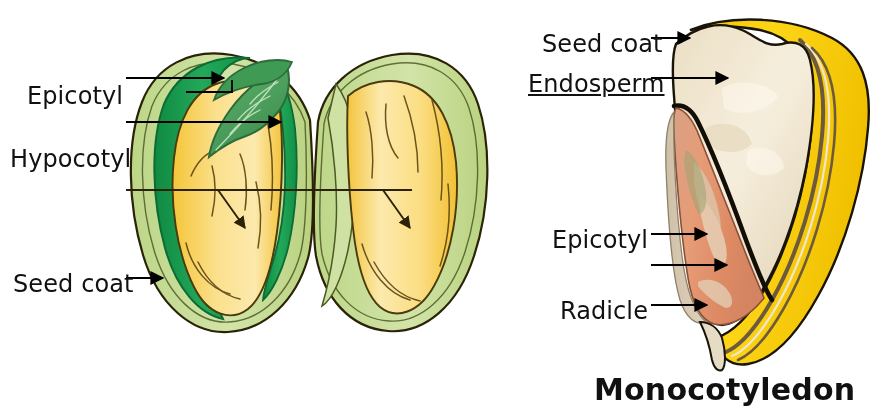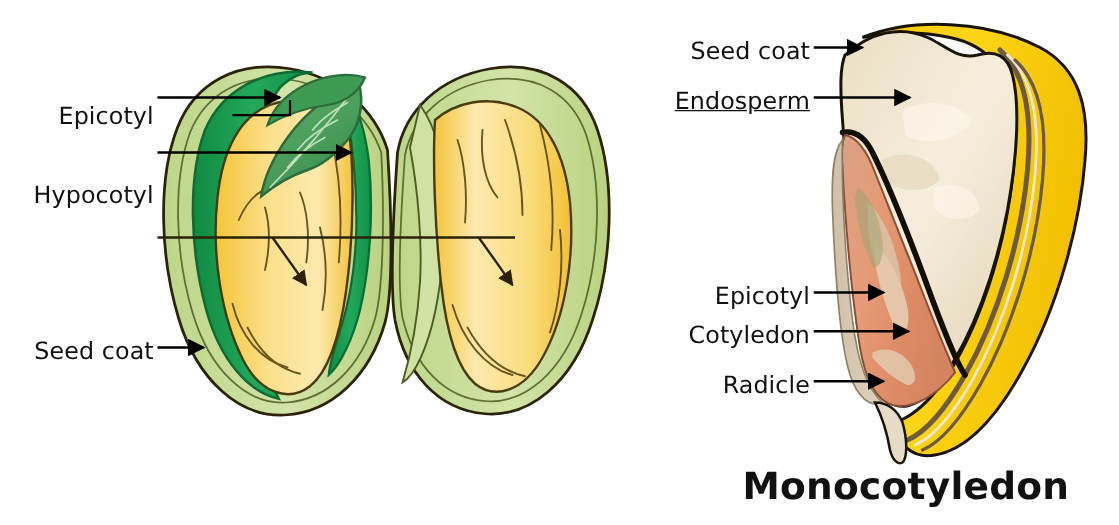--- a/index.html
+++ b/index.html
@@ -8,21 +8,21 @@
     width:895px;height:420px;overflow:hidden;
     font-family:"DejaVu Sans","Liberation Sans",sans-serif;
     background:#ffffff;
     position:relative;
   }
   #stage{position:relative;width:895px;height:420px;background:#fff;}
   #stage svg{position:absolute;top:0;left:0;width:895px;height:420px;display:block;}
   .lbl{
     position:absolute;
     font-family:"DejaVu Sans","Liberation Sans",sans-serif;
-    font-size:19px;
+    font-size:24px;
     color:#111111;
     white-space:nowrap;
     letter-spacing:0.1px;
     line-height:1;
   }
   .lbl.right-aligned{text-align:right;}
   .caption{
     position:absolute;
     font-family:"DejaVu Sans","Liberation Sans",sans-serif;
     font-weight:bold;
@@ -328,20 +328,19 @@
 
 
   <div class="lbl right-aligned" style="left:13px;top:272px;width:110px;">Seed coat</div>
 
   <div class="lbl right-aligned" style="left:542px;top:32px;width:106px;">Seed coat</div>
 
   <div class="lbl right-aligned" style="left:528px;top:72px;width:120px;text-decoration:underline;">Endosperm</div>
 
   <div class="lbl right-aligned" style="left:546px;top:228px;width:102px;">Epicotyl</div>
 
-  <div class="lbl right-aligned" style="left:533px;top:259px;width:115px;">Cotyledon</div>
 
   <div class="lbl right-aligned" style="left:556px;top:299px;width:92px;">Radicle</div>
 
 
   <div class="caption" style="left:594px;top:375px;">Monocotyledon</div>
 
 </div>
 
 </body></html>

